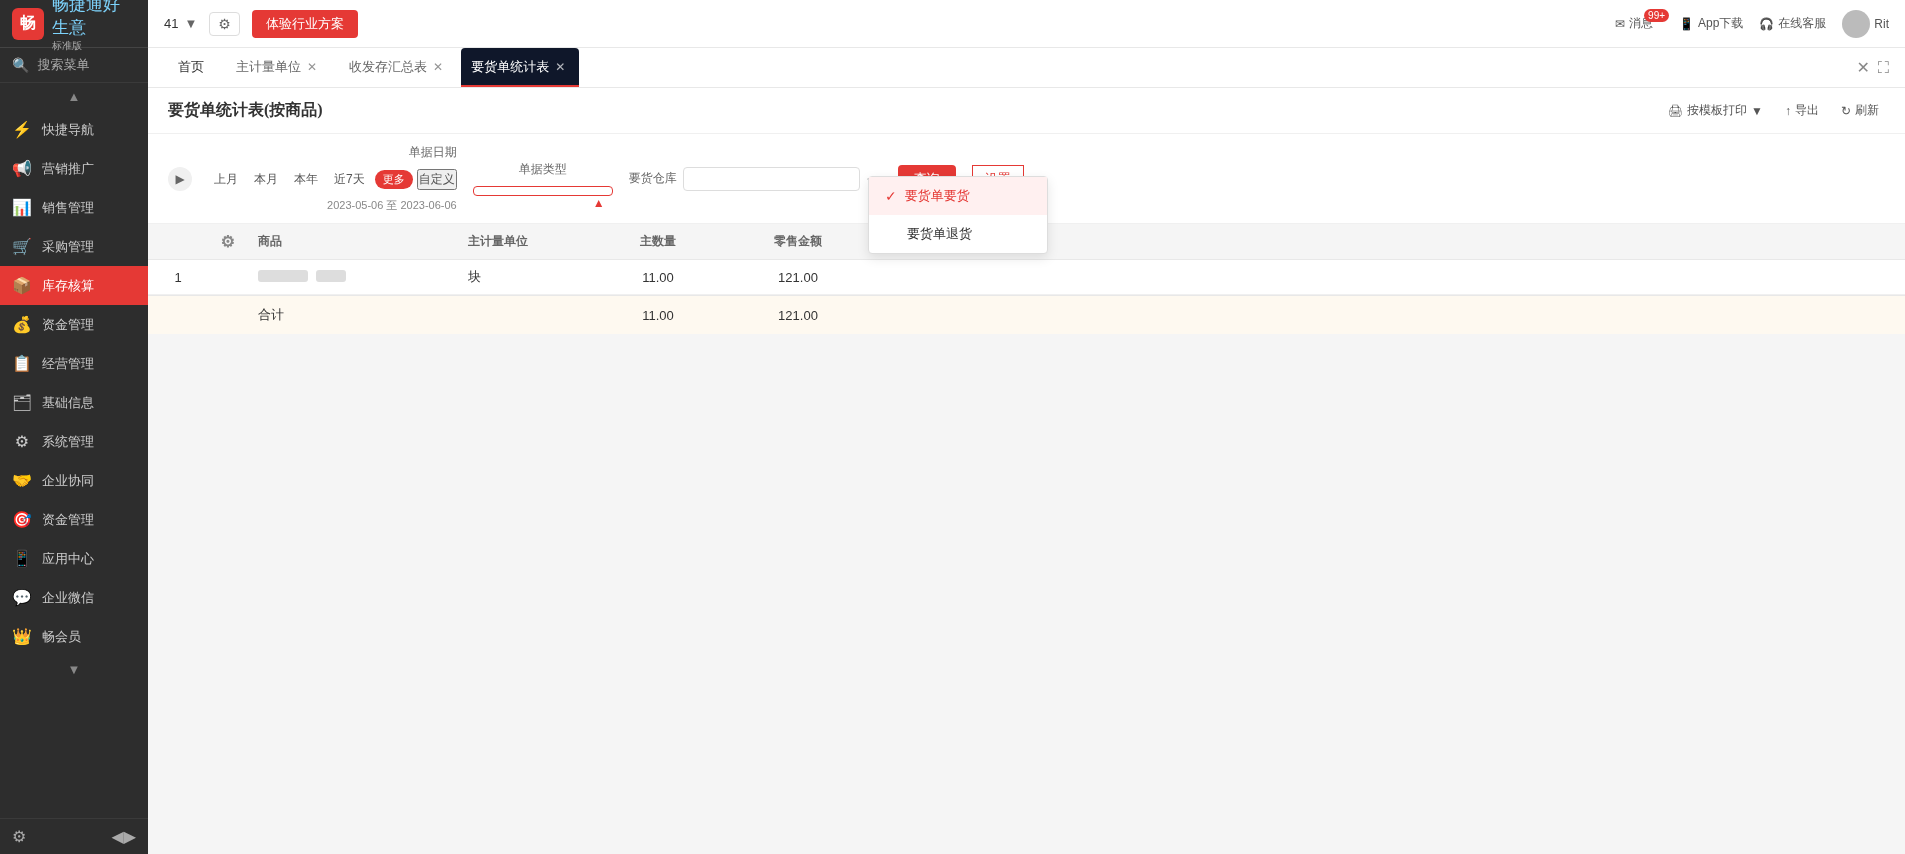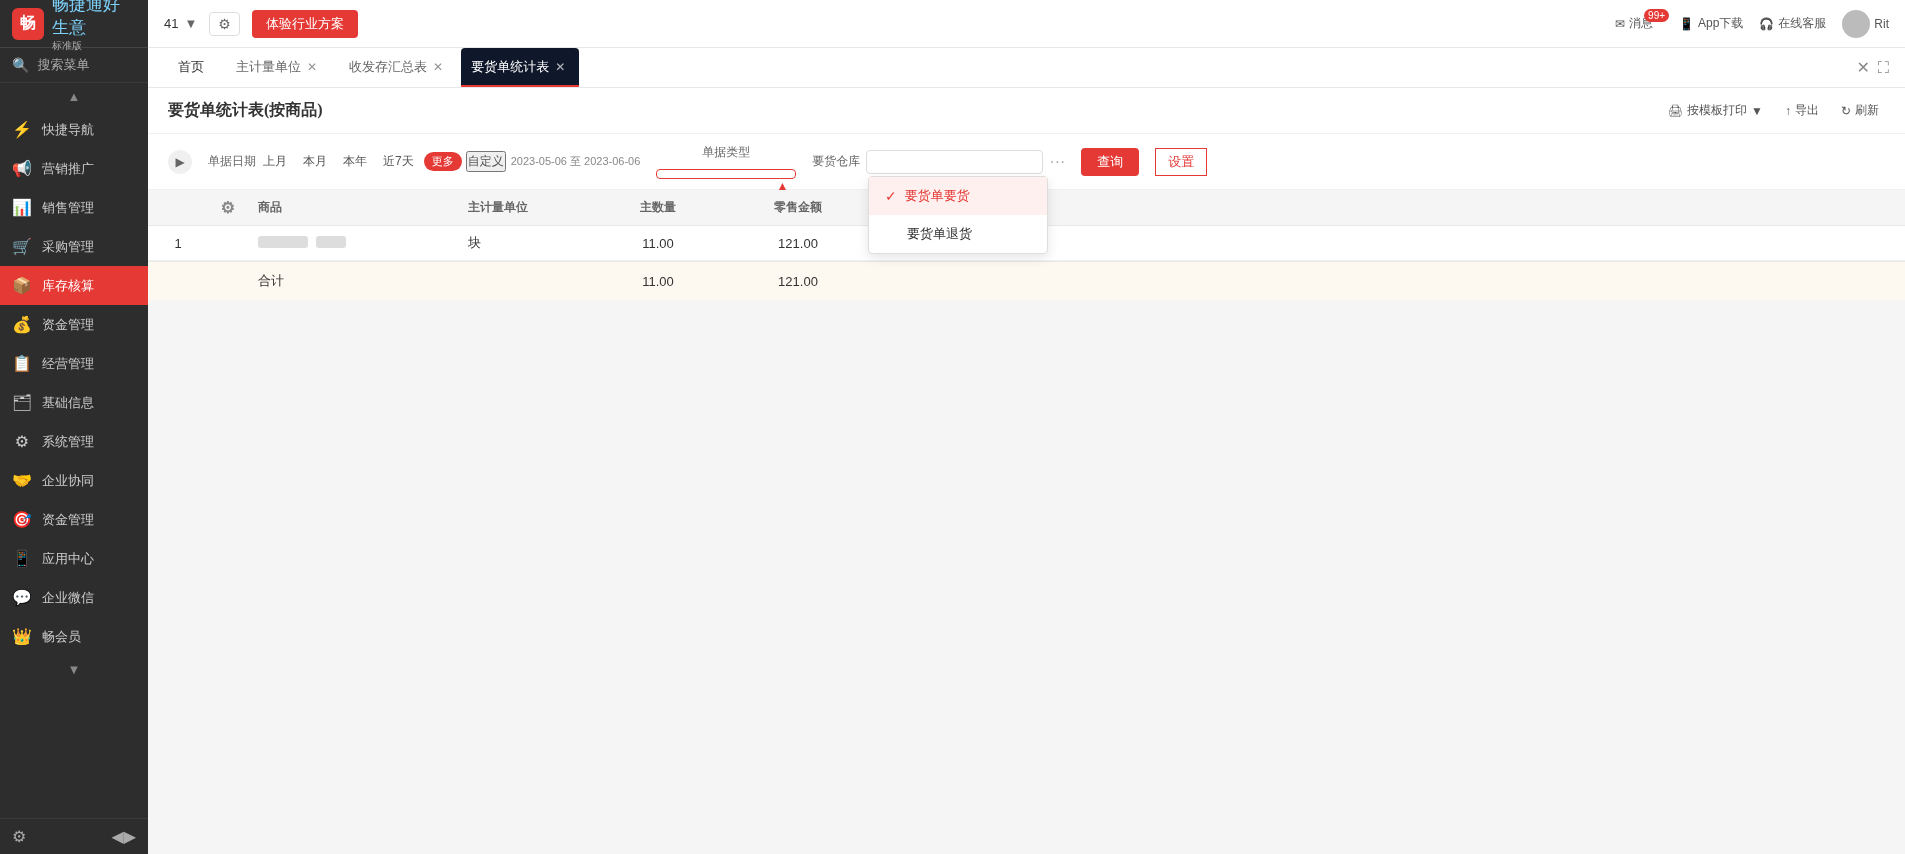--- a/index.html
+++ b/index.html
@@ -267,22 +267,23 @@
       cursor: pointer;
       display: flex;
       align-items: center;
       justify-content: center;
       color: #666;
       font-size: 12px;
       flex-shrink: 0;
     }
     .filter-group {
       display: flex;
-      align-items: center;
-      gap: 1px;
+      align-items: flex-end;
+      gap: 7px;
+      flex-direction: column;
     }
     .filter-label { color: #666; font-size: 12px; white-space: nowrap; }
     .date-btns { display: flex; align-items: center; gap: 4px; }
     .date-btn {
       border: none;
       background: none;
       color: #555;
       cursor: pointer;
       font-size: 12px;
       padding: 3px 6px;

